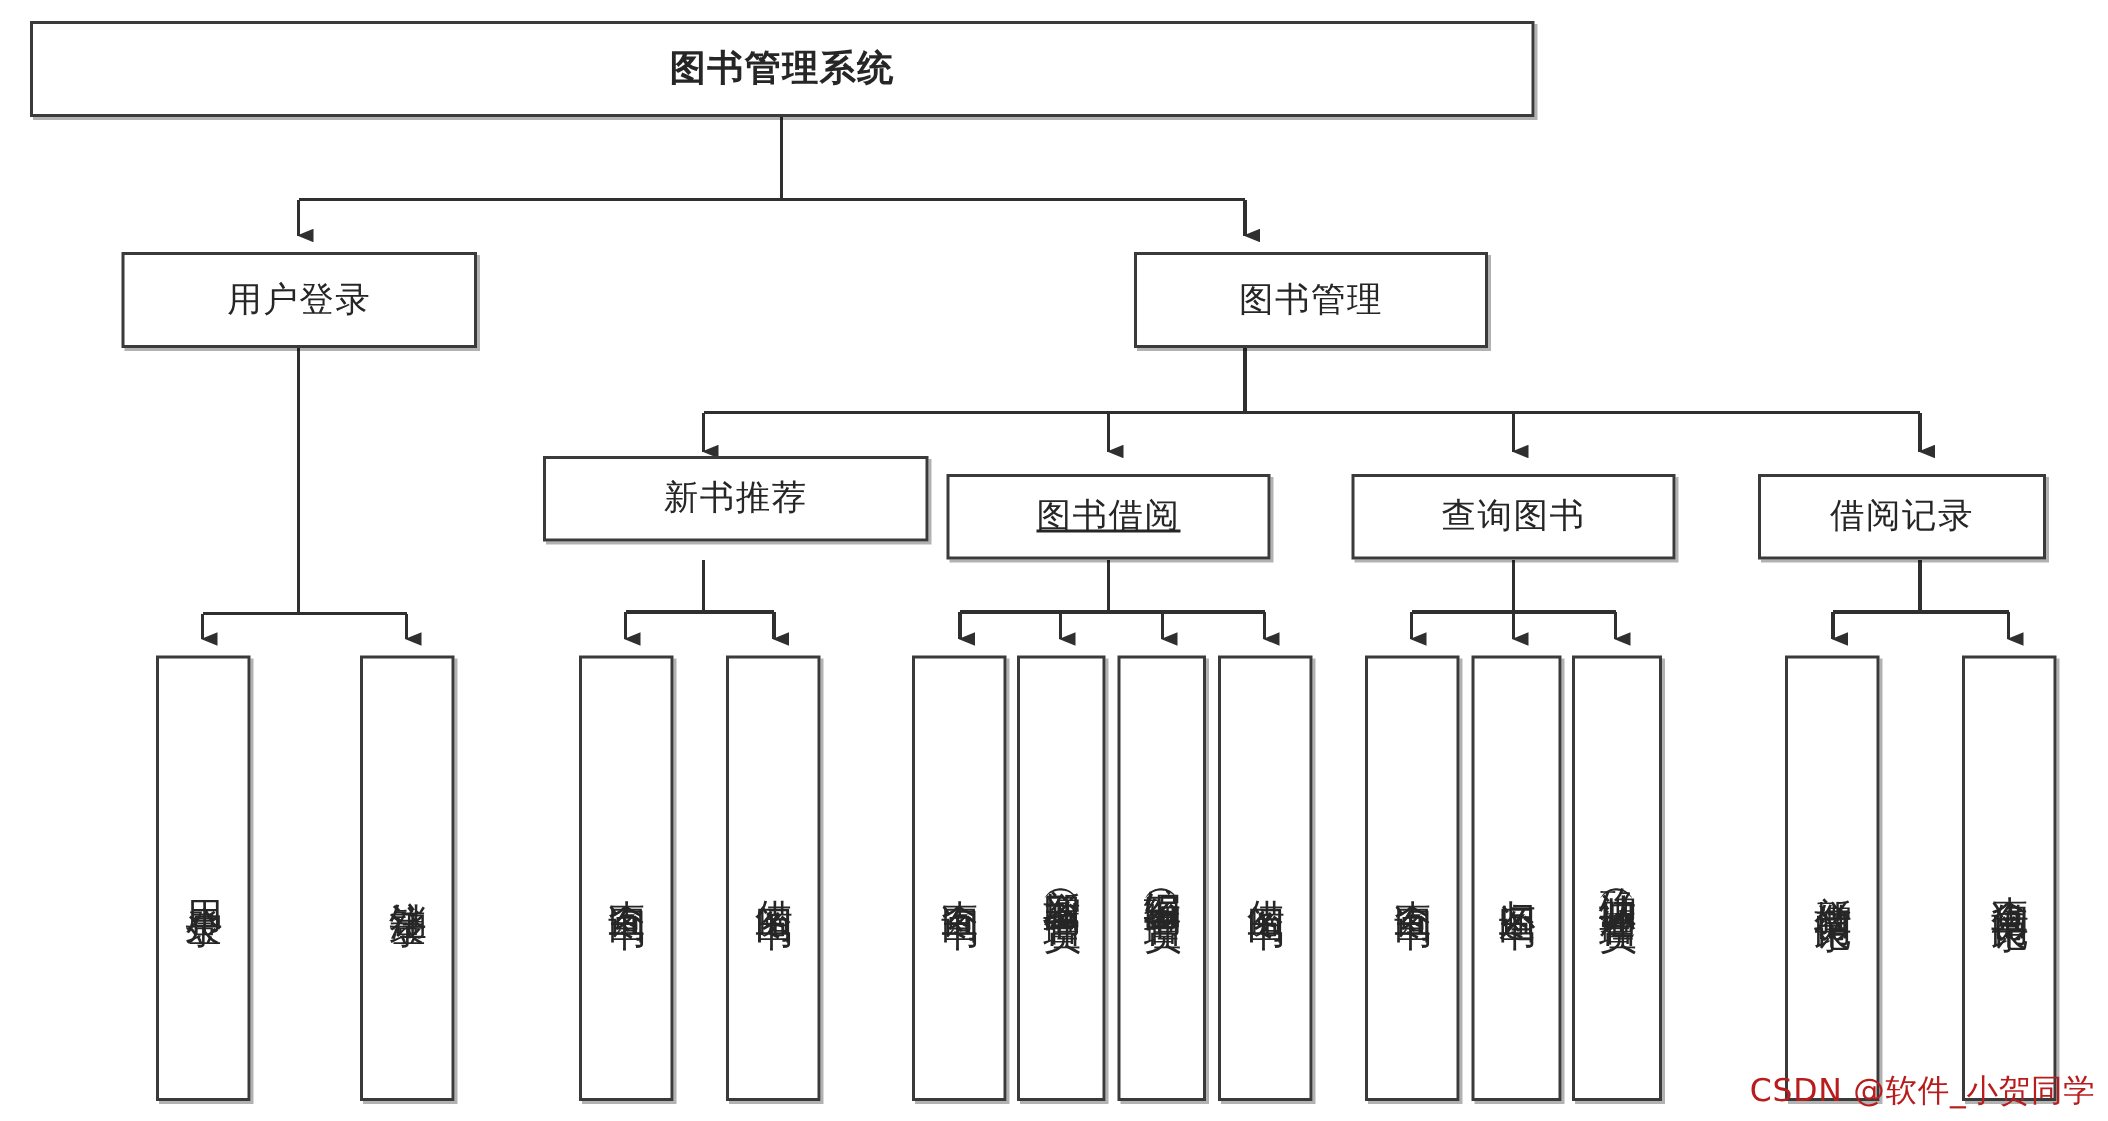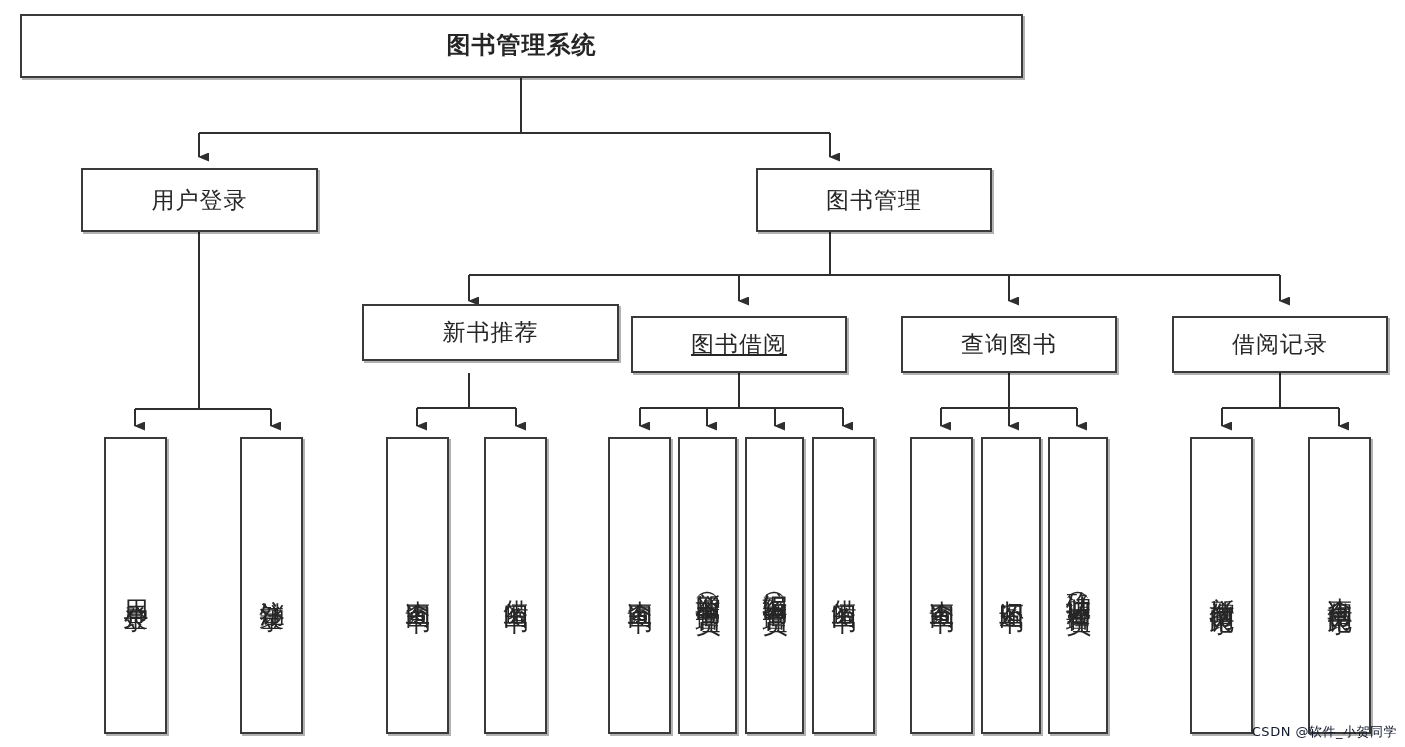--- a/index.html
+++ b/index.html
@@ -64,22 +64,22 @@
     text-orientation: upright;
     font-size: 25px;
     line-height: 1.12;
     letter-spacing: 3px;
     white-space: nowrap;
   }
   .watermark {
     position: absolute;
     right: 8px;
     bottom: 6px;
-    font-size: 13px;
-    color: #0f172a;
+    font-size: 21px;
+    color: #b91c1c;
     letter-spacing: 0.5px;
     z-index: 6;
     user-select: none;
     font-family: "DejaVu Sans", "Liberation Sans", sans-serif;
   }
 </style>
 </head>
 <body>
 
 <div id="diagram-root">
@@ -153,21 +153,21 @@
   </div>
 
   <div class="node horiz" style="left:631px; top:316px; width:216px; height:57px;text-decoration:underline;">
     <span class="node-label">图书借阅</span>
   </div>
 
   <div class="node horiz" style="left:901px; top:316px; width:216px; height:57px;">
     <span class="node-label">查询图书</span>
   </div>
 
-  <div class="node horiz" style="left:1172px; top:316px; width:216px; height:57px;">
+  <div class="node horiz" style="left:1172px; top:316px; width:192px; height:57px;">
     <span class="node-label">借阅记录</span>
   </div>
 
   <div class="node vert" style="left:104px; top:437px; width:63px; height:297px;">
     <span class="node-label">用户登录</span>
   </div>
 
   <div class="node vert" style="left:240px; top:437px; width:63px; height:297px;">
     <span class="node-label">注销登录</span>
   </div>

